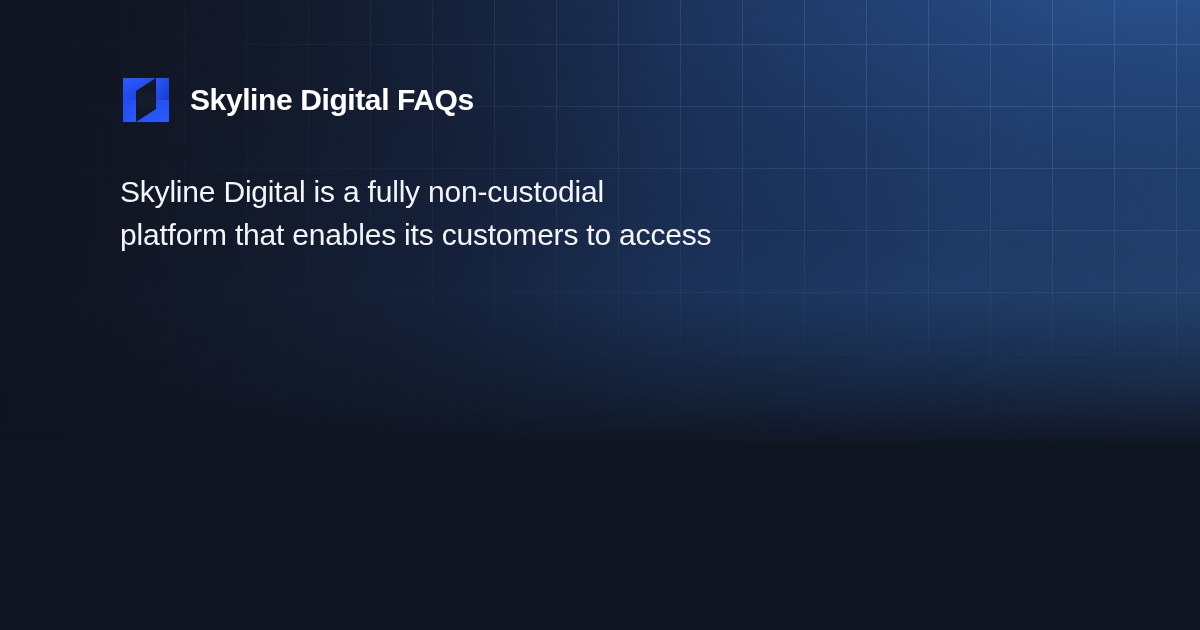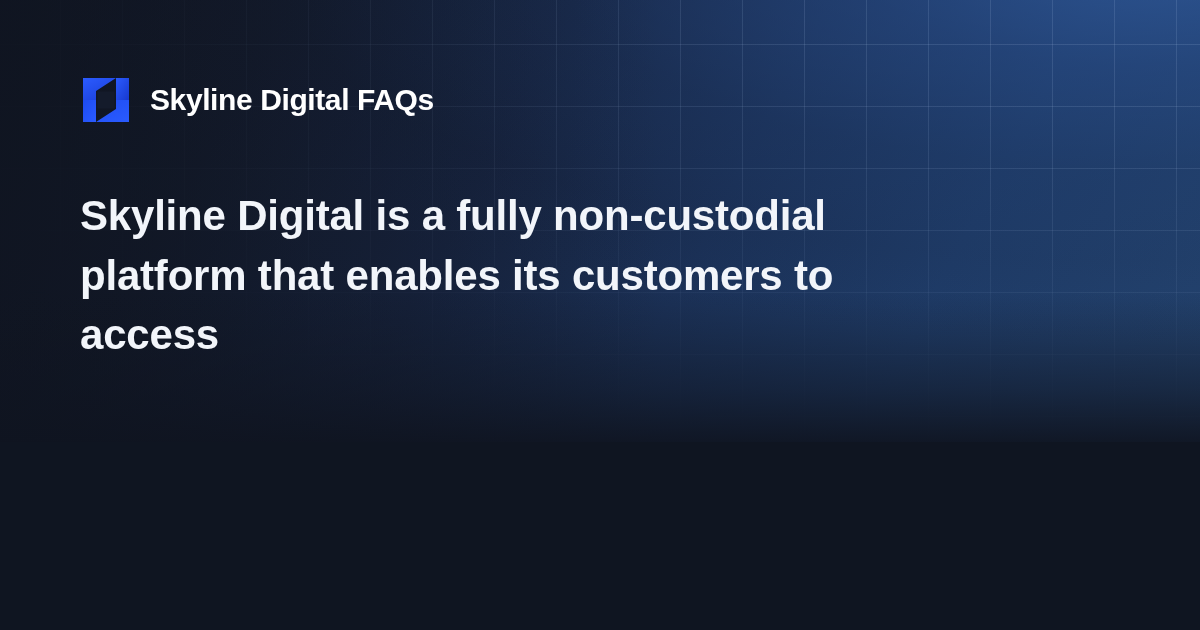--- a/index.html
+++ b/index.html
@@ -10,20 +10,21 @@
     overflow:hidden;
     background:#0f1521;
   }
 
   #card {
     position:relative;
     width:1200px; height:442px;
     overflow:hidden;
     font-family:"Liberation Sans", sans-serif;
     background:#141b2b;
+    padding-left:40px;
     -webkit-font-smoothing:antialiased;
   }
   
   .bg-base2 {
     position:absolute; inset:0;
     background:
       linear-gradient(118deg,
         #121825 0%,
         #141c2e 20%,
         #172440 40%,
@@ -118,23 +119,23 @@
     font-size:92px;
     font-weight:bold;
     line-height:1.02;
     letter-spacing:-2.6px;
     color:#3068dc;
     max-width:930px;
   }
 
   
   .hero-body {
-    margin-top:60px;
-    font-size:42px;
-    font-weight:bold;
+    margin-top:45px;
+    font-size:30px;
+    font-weight:normal;
     line-height:1.42;
     color:#f2f5fa;
     letter-spacing:-0.2px;
     max-width:800px;
   }
 </style>
 </head>
 <body>
 
 <div id="card">

